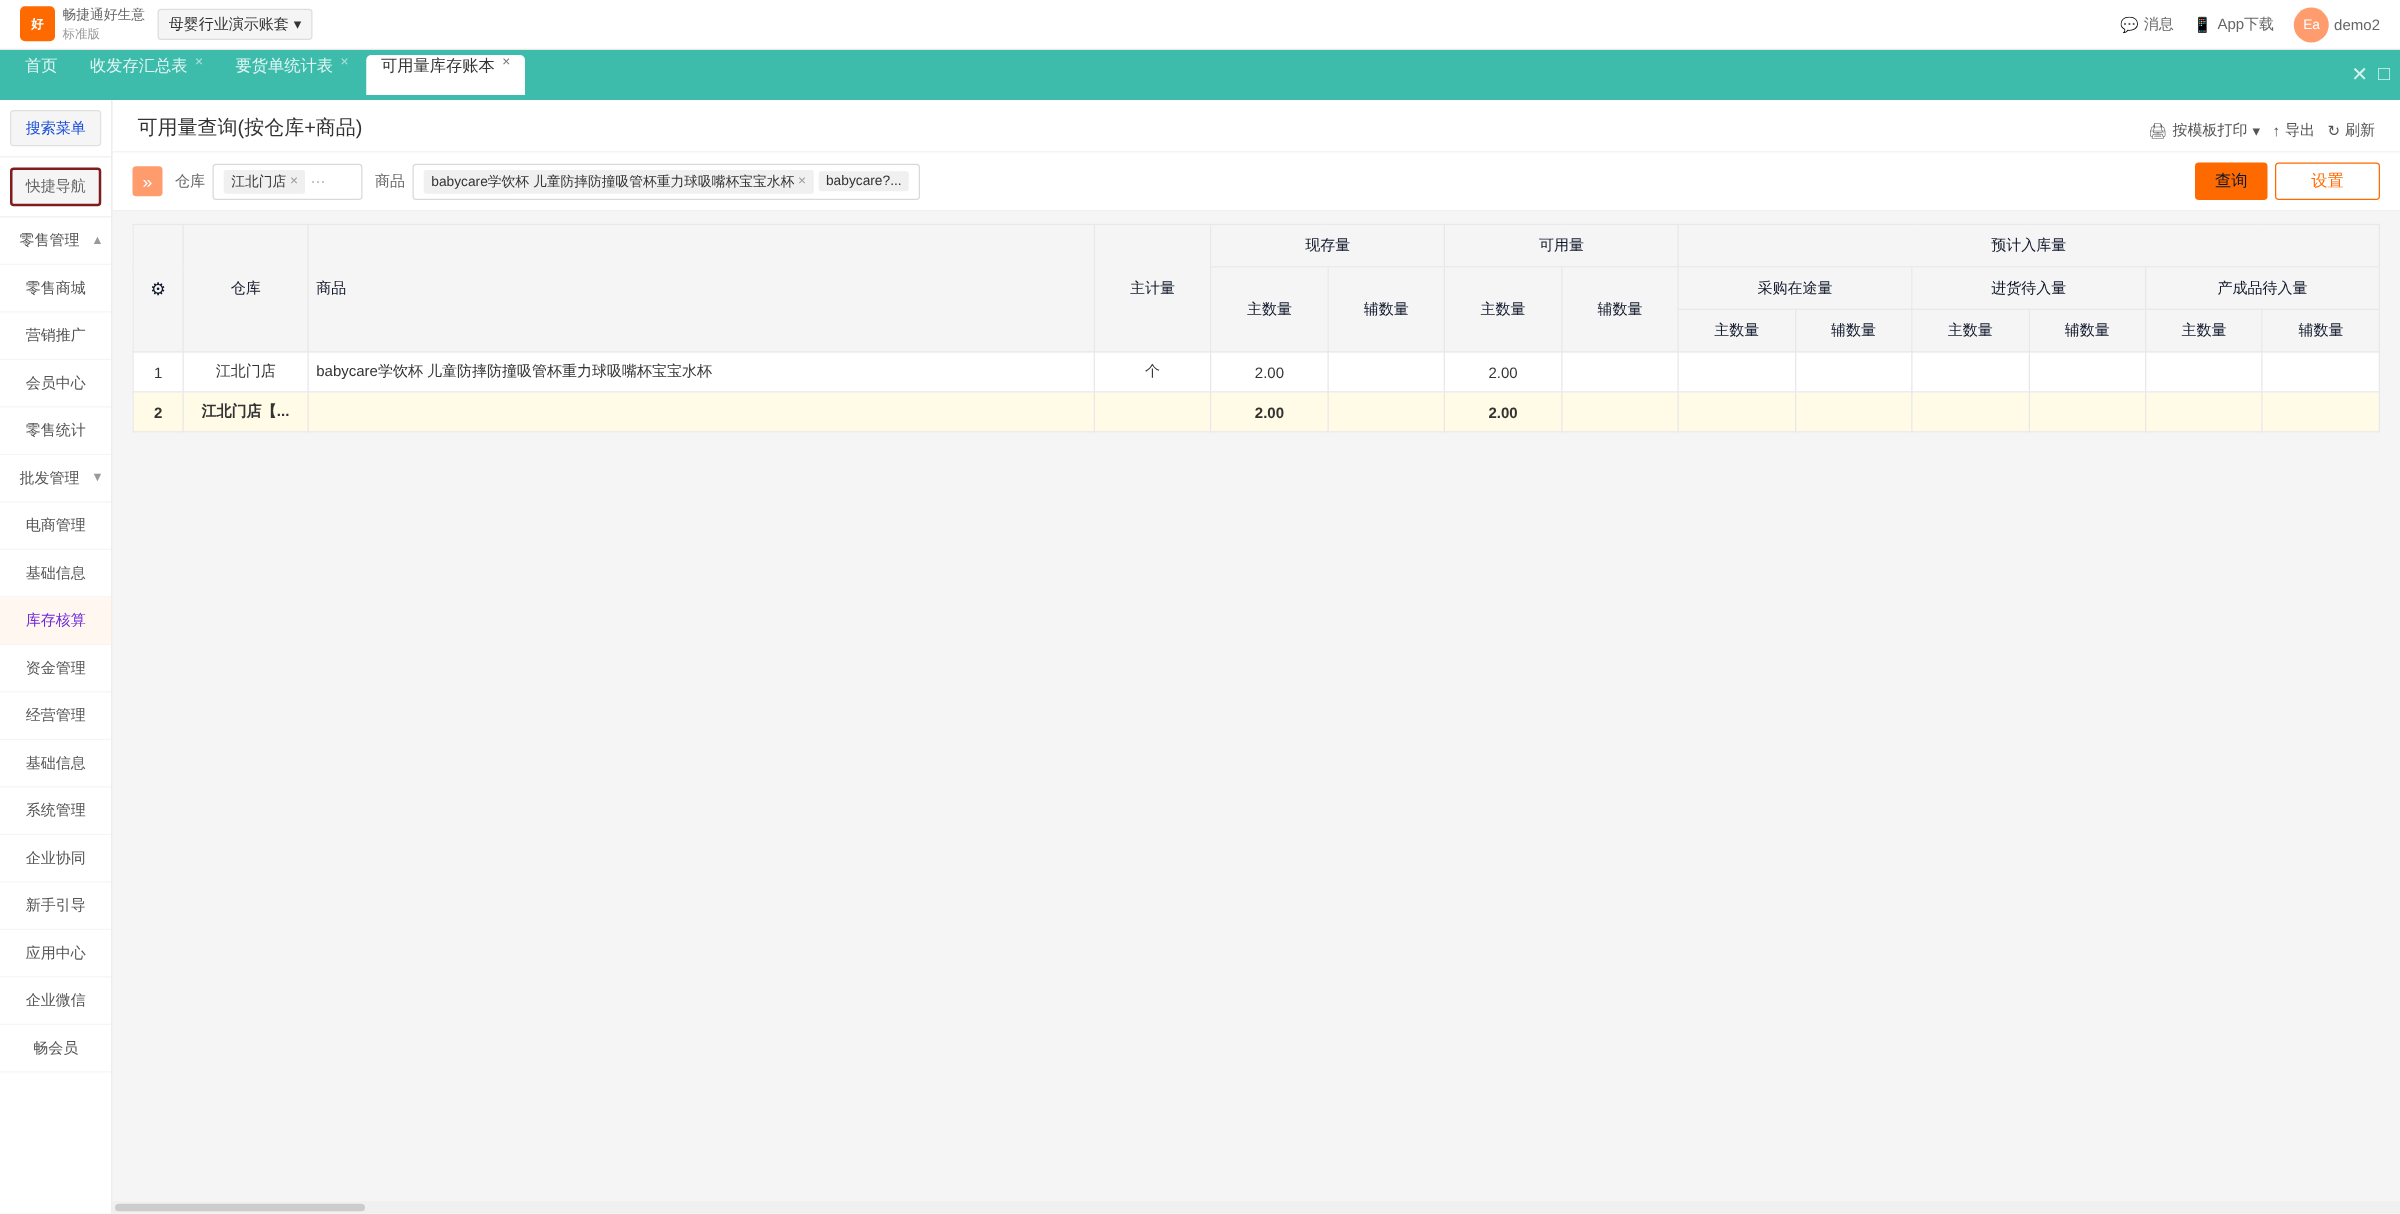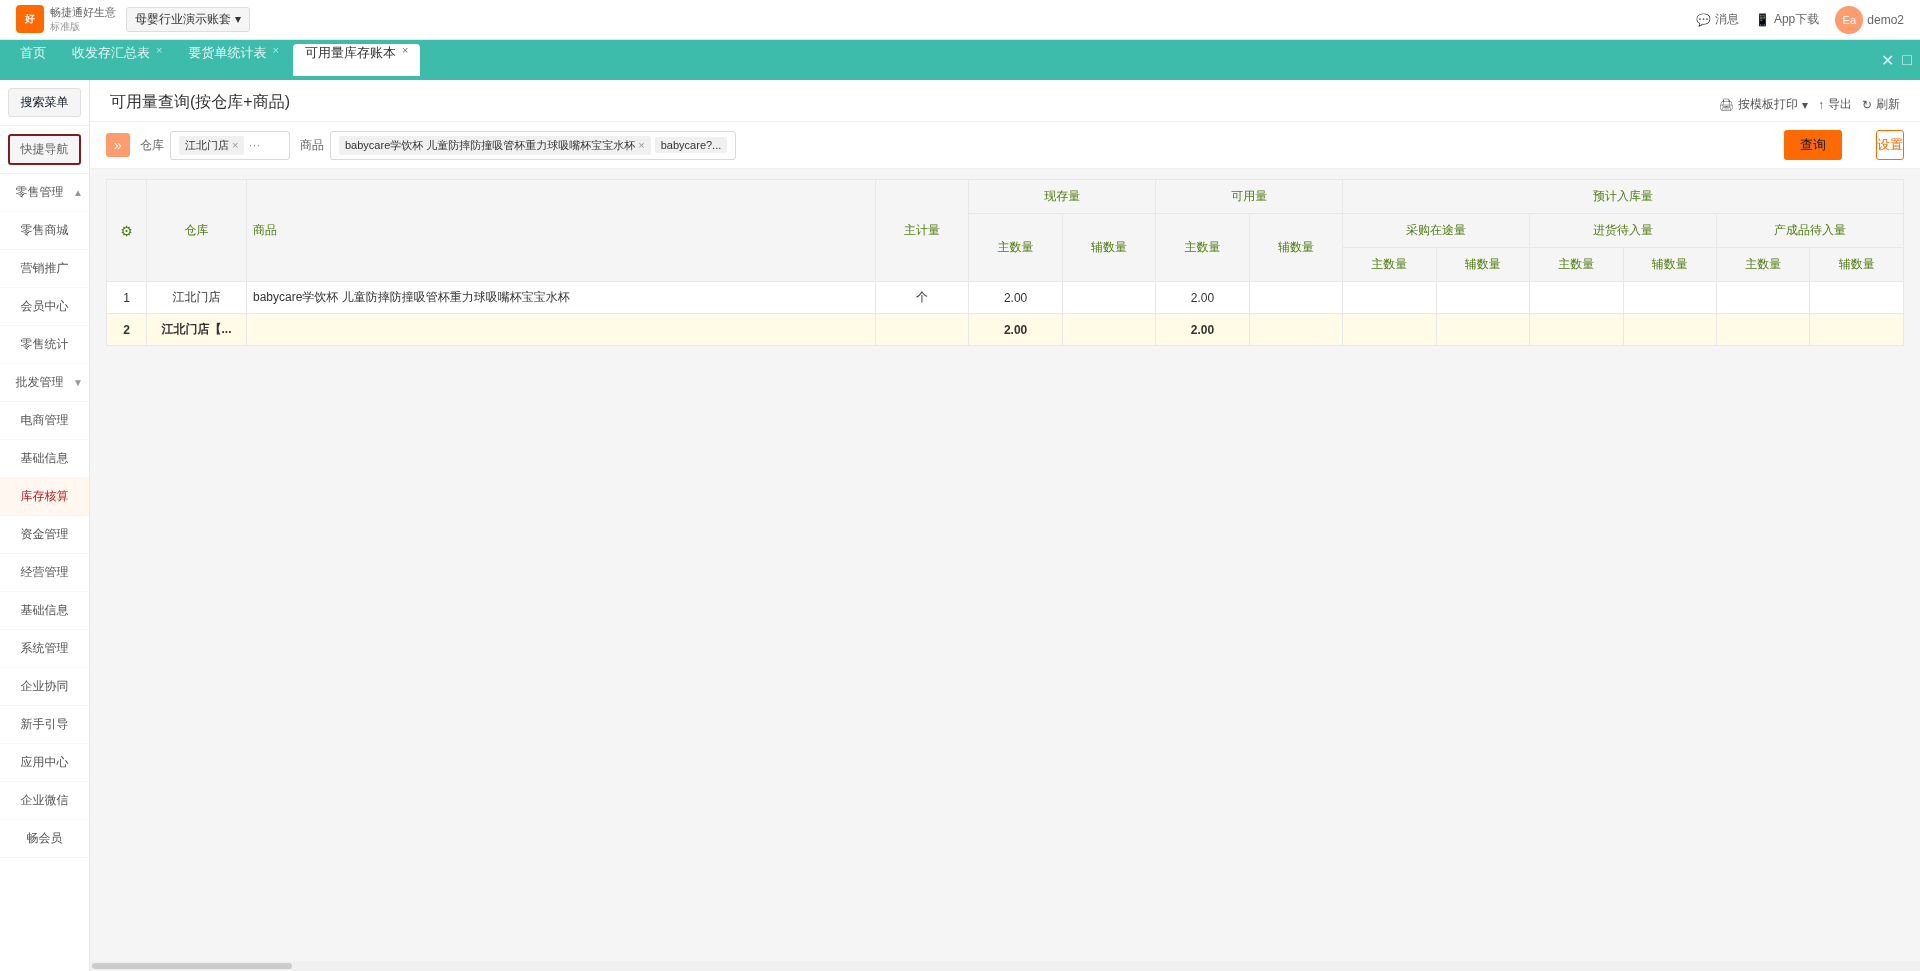--- a/index.html
+++ b/index.html
@@ -63,35 +63,35 @@
     .sidebar {
       width: 90px;
       background: #fff;
       border-right: 1px solid #e8e8e8;
       display: flex;
       flex-direction: column;
       overflow-y: auto;
       flex-shrink: 0;
     }
     .sidebar-search { padding: 8px; border-bottom: 1px solid #f0f0f0; }
-    .sidebar-search-btn { width: 100%; padding: 5px; background: #f5f5f5; border: 1px solid #e0e0e0; border-radius: 3px; font-size: 12px; color: #0f172a; cursor: pointer; text-align: center; }
+    .sidebar-search-btn { width: 100%; padding: 5px; background: #f5f5f5; border: 1px solid #e0e0e0; border-radius: 3px; font-size: 12px; color: #1d4ed8; cursor: pointer; text-align: center; }
     .sidebar-nav-btn { padding: 8px; border-bottom: 1px solid #f0f0f0; }
     .sidebar-nav-btn-inner { width: 100%; padding: 5px; background: #f5f5f5; border: 2px solid #7f1d1d; border-radius: 3px; font-size: 12px; color: #666; cursor: pointer; text-align: center; }
     .sidebar-item {
       padding: 10px 6px;
       text-align: center;
       font-size: 12px;
       color: #555;
       cursor: pointer;
       border-bottom: 1px solid #f5f5f5;
       display: flex;
       align-items: center;
       justify-content: space-between;
     }
-    .sidebar-item.active { color: #b91c1c; background: #fff7f0; align-items: center; }
+    .sidebar-item.active { color: #6d28d9; background: #fff7f0; align-items: center; }
     .sidebar-item-label { flex: 1; text-align: center; font-size: 12px; }
     .sidebar-item-arrow { font-size: 10px; color: #999; }
 
     
     .content { flex: 1; overflow: auto; display: flex; flex-direction: column; }
     .page-header {
       padding: 12px 20px 8px;
       background: #fff;
       border-bottom: 1px solid #f0f0f0;
       display: flex;
@@ -131,34 +131,34 @@
     }
     .filter-tag-close { cursor: pointer; color: #999; font-size: 11px; }
     .filter-more { color: #999; font-size: 12px; cursor: pointer; }
     .filter-actions { margin-left: auto; display: flex; gap: 6px; }
     .btn-query {
       background: #ff6a00; color: #0f172a; border: none; border-radius: 3px;
       padding: 6px 16px; font-size: 13px; cursor: pointer;
     }
     .btn-settings {
       background: white; color: #ff6a00; border: 1px solid #ff6a00; border-radius: 3px;
-      padding: 5px 0; font-size: 13px; cursor: pointer; margin-left: 28px;
+      padding: 5px 28px; font-size: 13px; cursor: pointer;
     }
     .filter-product-input {
       border: 1px solid #d9d9d9; border-radius: 3px; padding: 4px 8px;
       font-size: 12px; display: flex; align-items: center; gap: 4px;
       background: #fff; min-width: 320px;
     }
 
     
     .table-container { flex: 1; overflow: auto; padding: 10px 16px; background: #f5f5f5; }
     .data-table { width: 100%; border-collapse: collapse; background: #fff; font-size: 12px; }
     .data-table th {
       background: #f5f5f5; border: 1px solid #e8e8e8;
-      padding: 8px 6px; text-align: center; font-weight: 500; color: #4d7c0f;
+      padding: 8px 6px; text-align: center; font-weight: 500; color: #0f172a;
       white-space: nowrap;
     }
     .data-table td {
       border: 1px solid #e8e8e8; padding: 7px 6px;
       text-align: center; color: #333;
     }
     .data-table .col-seq { width: 40px; }
     .data-table .col-warehouse { width: 100px; }
     .data-table .col-product { text-align: left; }
     .data-table .subtotal-row td { background: #fffbe6; font-weight: bold; }

